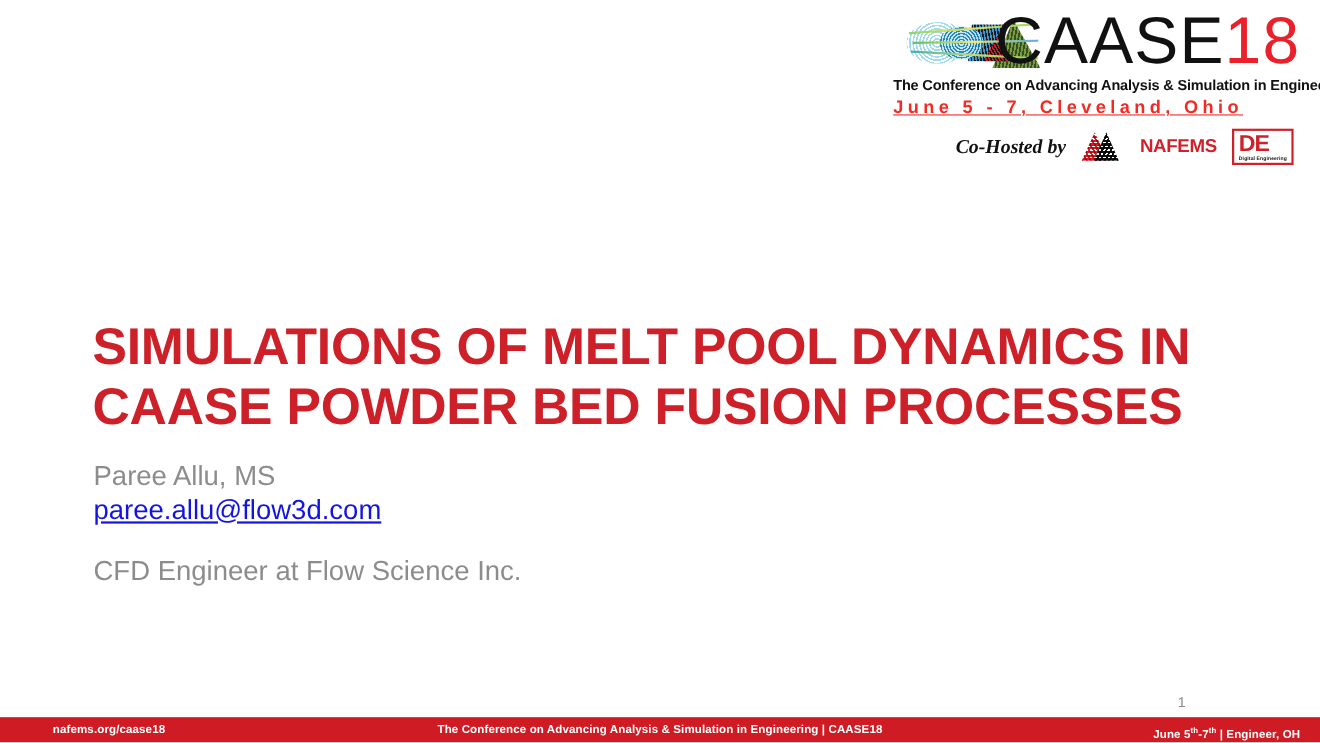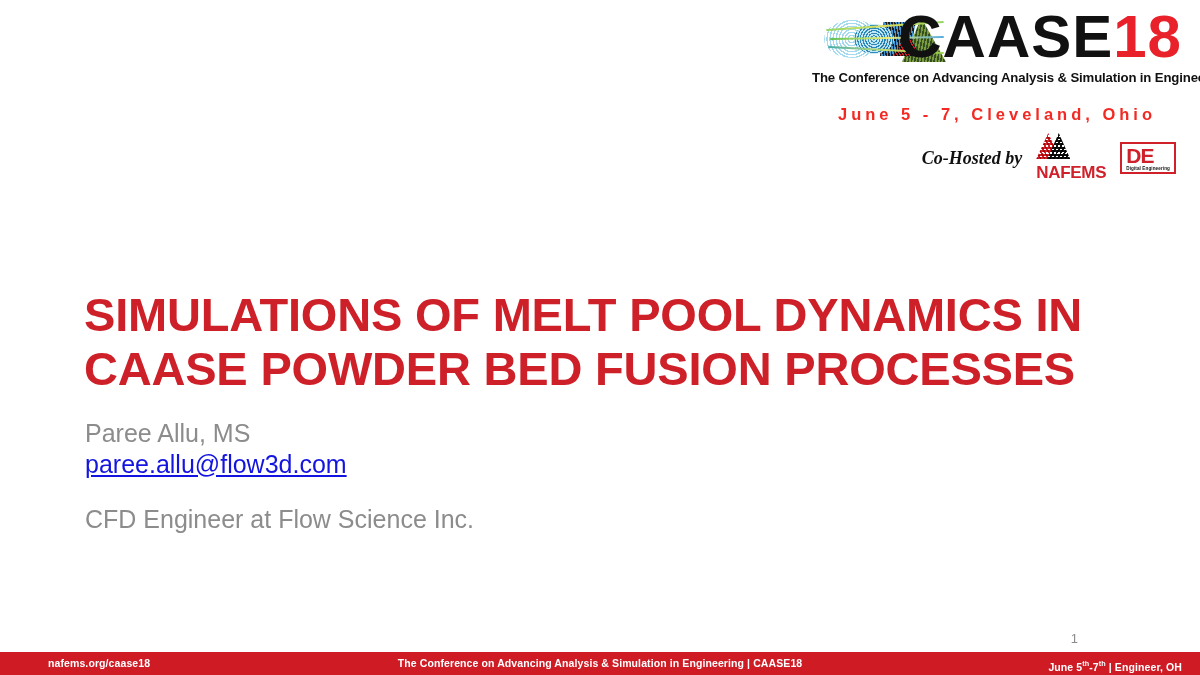--- a/index.html
+++ b/index.html
@@ -22,21 +22,21 @@
     top: 6px;
     right: 16px;
     width: 372px;
     text-align: center;
   }
   .caase-wordmark {
     position: relative;
     height: 62px;
     line-height: 62px;
     font-family: "Liberation Sans", sans-serif;
-    font-weight: bold;
+    font-weight: normal;
     font-size: 60px;
     letter-spacing: 1px;
     white-space: nowrap;
     text-align: right;
     padding-right: 2px;
   }
   .caase-word {
     color: #111111;
     position: relative;
     display: inline-block;
@@ -131,43 +131,44 @@
     text-align: right;
     padding-right: 4px;
   }
   .conf-dates {
     font-family: "Liberation Sans", sans-serif;
     font-weight: bold;
     font-size: 16.5px;
     color: #F22A23;
     letter-spacing: 4.0px;
     white-space: nowrap;
-    margin-top: 20px;
-    text-align: center;
+    margin-top: 4px;
+    text-align: left;
     padding-right: 2px;
+    text-decoration: underline;
   }
 
   .cohost-row {
     margin-top: 9px;
     display: flex;
     align-items: center;
     justify-content: flex-end;
     gap: 14px;
     padding-right: 8px;
   }
   .cohost-label {
     font-family: "Liberation Serif", serif;
     font-style: italic;
     font-weight: bold;
     font-size: 18px;
     color: #111111;
     white-space: nowrap;
   }
   
-  .nafems-logo { display: flex; gap: 4px; flex-direction: column; }
+  .nafems-logo { display: flex; align-items: center; gap: 19px; }
   .nafems-mark {
     width: 34px; height: 26px;
     position: relative;
   }
   .nafems-tri-red {
     position: absolute; left: 0; top: 0; width: 24px; height: 26px;
     background:
       repeating-linear-gradient(0deg,  #d0202a 0px, #d0202a 2.0px, #ffffff 2.0px, #ffffff 3.4px),
       repeating-linear-gradient(60deg, #d0202a 0px, #d0202a 1.6px, #ffffff 1.6px, #ffffff 3.4px);
     background-blend-mode: multiply;

